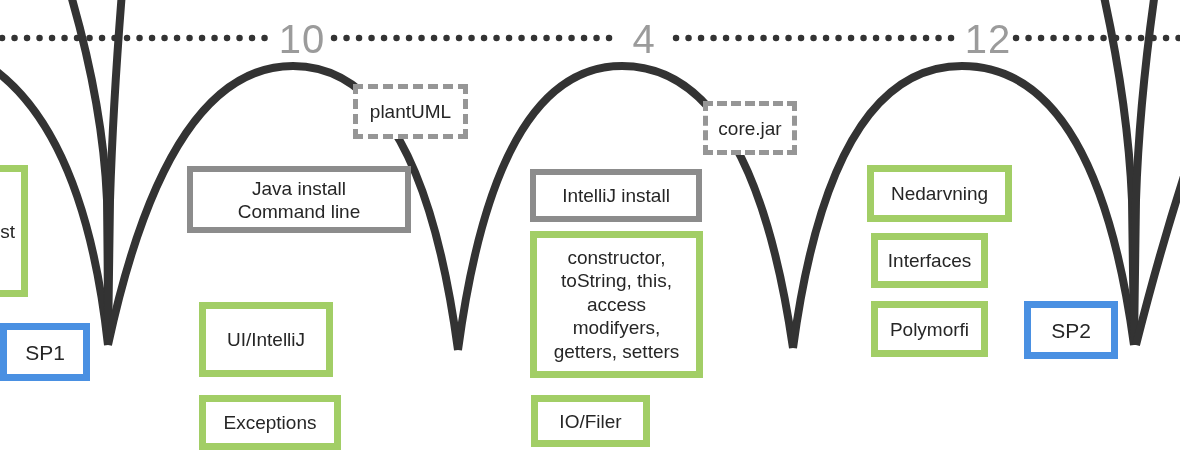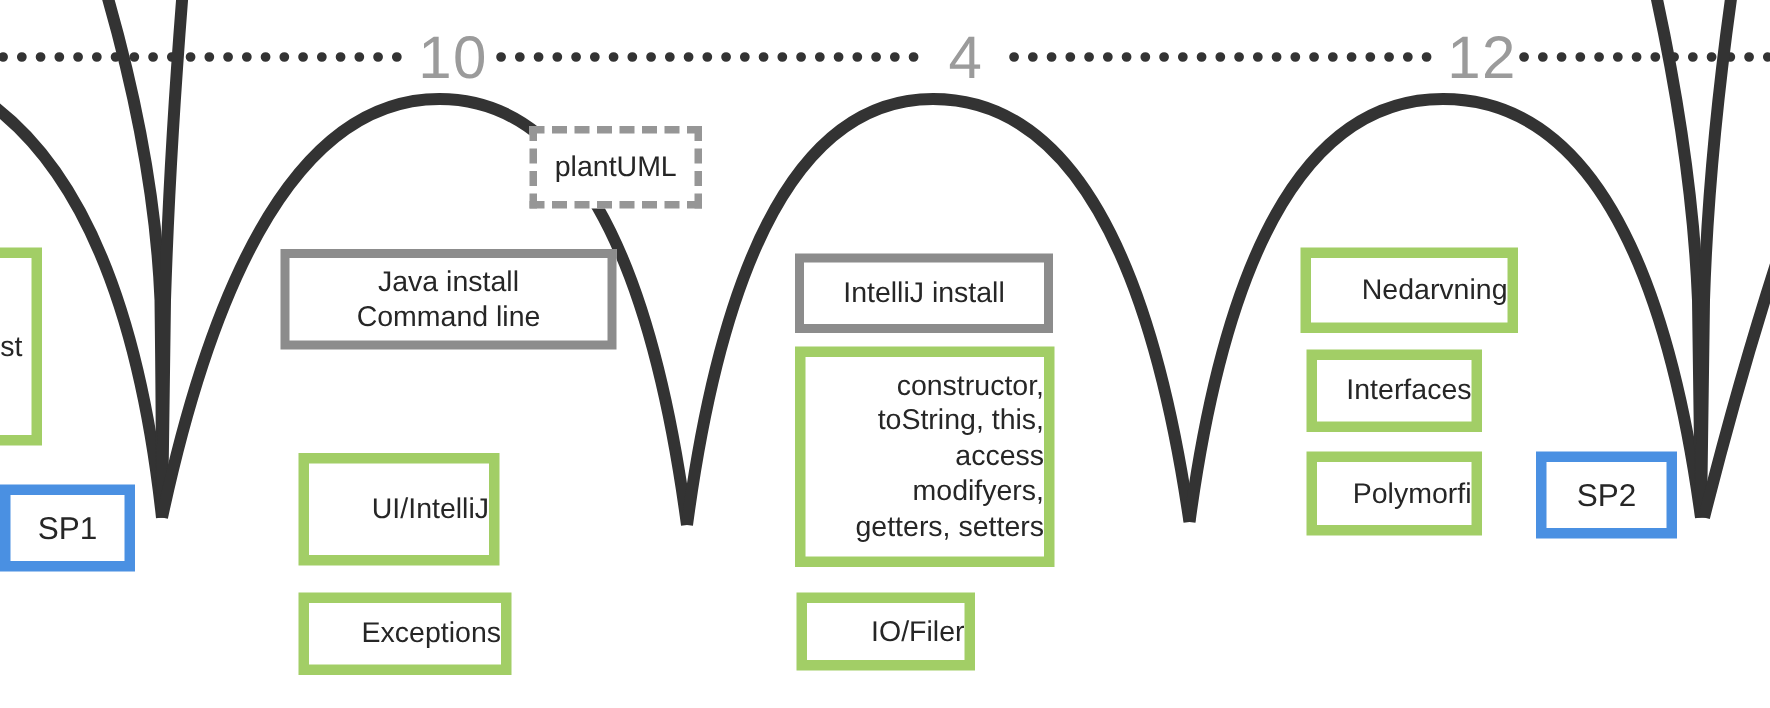--- a/index.html
+++ b/index.html
@@ -15,21 +15,21 @@
     position:absolute;top:19px;transform:translateX(-50%);
     font-size:40px;line-height:1;color:#9b9b9b;letter-spacing:1px;
     white-space:nowrap;
   }
   .box{
     position:absolute;box-sizing:border-box;background:#ffffff;
     display:flex;flex-direction:column;align-items:center;justify-content:center;
     text-align:center;color:#262626;font-size:19px;line-height:23px;
     white-space:nowrap;
   }
-  .box.green{border:7px solid #a2ce66;align-items:flex-end;}
+  .box.green{border:7px solid #a2ce66;}
   .box.gray{border:6px solid #8c8c8c;}
   .box.blue{border:7px solid #4a90e2;font-size:21px;justify-content:center;}
   .box.dashed{border:5px dashed #969696;font-size:19px;}
   .box.frag{align-items:flex-end;justify-content:center;}
   .box.frag span{padding-right:6px;}
 </style>
 </head>
 <body>
 
 <div class="stage">
@@ -86,20 +86,23 @@
     <span>toString, this,</span>
     <span>access</span>
     <span>modifyers,</span>
     <span>getters, setters</span>
   </div>
 
   <div class="box green" style="left:531px;top:395px;width:119px;height:52px">
     <span>IO/Filer</span>
   </div>
 
+  <div class="box dashed" style="left:703px;top:101px;width:94px;height:54px">
+    <span>core.jar</span>
+  </div>
 
   <div class="box green" style="left:867px;top:165px;width:145px;height:57px">
     <span>Nedarvning</span>
   </div>
 
   <div class="box green" style="left:871px;top:233px;width:117px;height:55px">
     <span>Interfaces</span>
   </div>
 
   <div class="box green" style="left:871px;top:301px;width:117px;height:56px">

